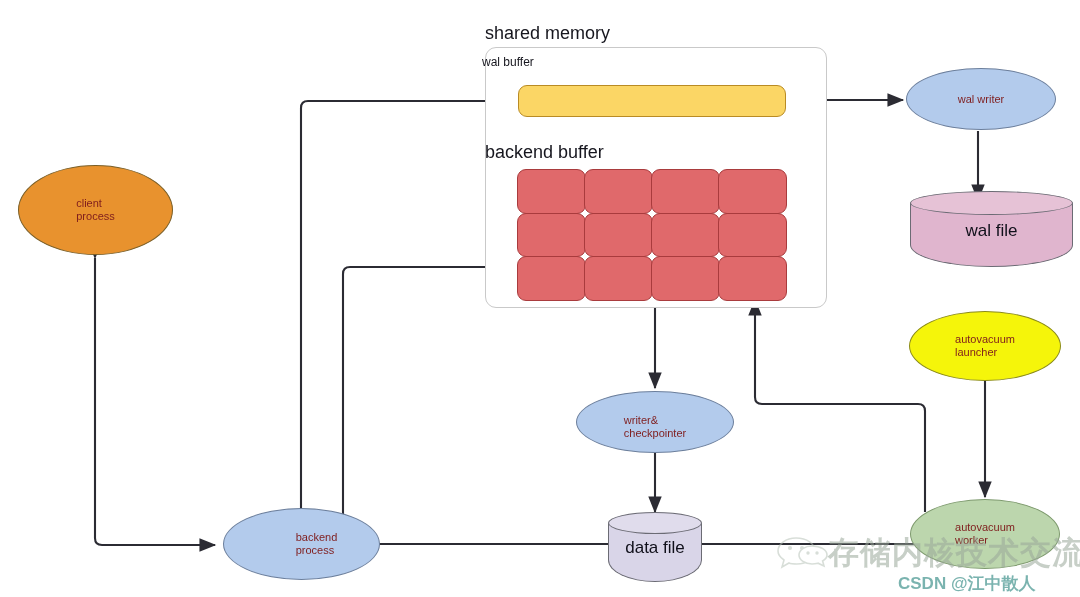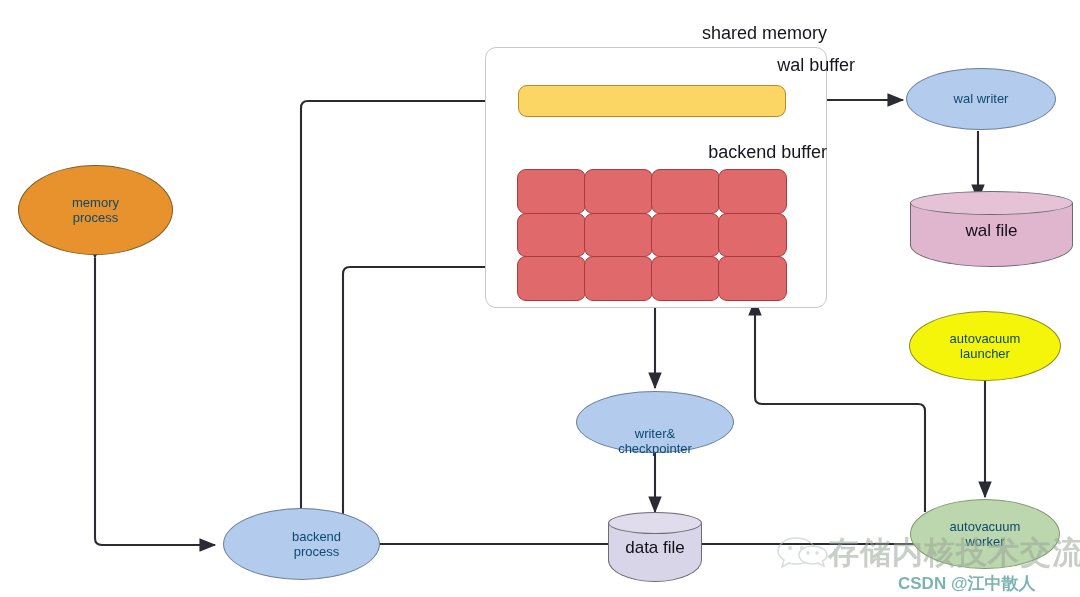--- a/index.html
+++ b/index.html
@@ -20,24 +20,23 @@
     left: 0; top: 0;
     width: 1080px;
     height: 597px;
     pointer-events: none;
   }
   .node-label {
     position: absolute;
     display: flex;
     align-items: center;
     justify-content: center;
-    text-align: center;
     line-height: 1.18;
-    color: #0c4a6e;
-    font-size: 13px;
+    color: #7f1d1d;
+    font-size: 11px;
     white-space: pre-line;
     pointer-events: none;
   }
   
   .ellipse {
     position: absolute;
     border-radius: 50%;
     box-sizing: border-box;
   }
   
@@ -45,21 +44,21 @@
     position: absolute;
     box-sizing: border-box;
     border: 1.4px solid #c9c9c9;
     border-radius: 11px;
     background: #ffffff;
   }
   .sm-title {
     position: absolute;
     font-size: 18px;
     color: #16161e;
-    text-align: right;
+    text-align: left;
   }
   .walbuf {
     position: absolute;
     box-sizing: border-box;
     background: #fbd665;
     border: 1.6px solid #b98b24;
     border-radius: 9px;
   }
   .buf-grid {
     position: absolute;
@@ -162,21 +161,21 @@
       <path d="M 985,380 L 985,497" marker-end="url(#ah)"></path>
 
       <path d="M 95,258 L 95,538 Q 95,545 102,545 L 215,545" marker-start="url(#ah2)" marker-end="url(#ah)"></path>
     </g>
   </svg>
 
   <div class="sm-title" style="left:485px; top:23px; width:342px;">shared memory</div>
 
   <div class="sm-box" style="left:485px; top:47px; width:342px; height:261px;"></div>
 
-  <div class="sm-title" style="left:513px; top:55px; width:342px; font-size:18px;">wal buffer</div>
+  <div class="sm-title" style="left:482px; top:55px; width:342px; font-size:12px;">wal buffer</div>
 
   <div class="walbuf" style="left:518px; top:85px; width:268px; height:32px;"></div>
 
   <div class="sm-title" style="left:485px; top:142px; width:342px; font-size:18px;">backend buffer</div>
 
   <div class="buf-grid" style="left:518px; top:170px; width:268px; height:130px;">
     <div class="buf-cell"></div>
     <div class="buf-cell"></div>
     <div class="buf-cell"></div>
     <div class="buf-cell"></div>
@@ -185,35 +184,35 @@
     <div class="buf-cell"></div>
     <div class="buf-cell"></div>
     <div class="buf-cell"></div>
     <div class="buf-cell"></div>
     <div class="buf-cell"></div>
     <div class="buf-cell"></div>
   </div>
 
   <div class="ellipse" style="left:18px; top:165px; width:155px; height:90px;
               background:#e8922e; border:1.5px solid #7a5f28;"></div>
-  <div class="node-label" style="left:18px; top:165px; width:155px; height:90px;">memory
+  <div class="node-label" style="left:18px; top:165px; width:155px; height:90px;">client
 process</div>
 
   <div class="ellipse" style="left:223px; top:508px; width:157px; height:72px;
               background:#b3cbec; border:1.5px solid #6c7f9c;"></div>
   <div class="node-label" style="left:238px; top:508px; width:157px; height:72px;">backend
 process</div>
 
   <div class="ellipse" style="left:906px; top:68px; width:150px; height:62px;
               background:#b3cbec; border:1.5px solid #6c7f9c;"></div>
   <div class="node-label" style="left:906px; top:68px; width:150px; height:62px;">wal writer</div>
 
   <div class="ellipse" style="left:576px; top:391px; width:158px; height:62px;
               background:#b3cbec; border:1.5px solid #6c7f9c;"></div>
-  <div class="node-label" style="left:576px; top:410px; width:158px; height:62px;">writer&amp;
+  <div class="node-label" style="left:576px; top:396px; width:158px; height:62px;">writer&amp;
 checkpointer</div>
 
   <div class="ellipse" style="left:909px; top:311px; width:152px; height:70px;
               background:#f5f50a; border:1.5px solid #8a8a1c;"></div>
   <div class="node-label" style="left:909px; top:311px; width:152px; height:70px;">autovacuum
 launcher</div>
 
   <div class="ellipse" style="left:910px; top:499px; width:150px; height:70px;
               background:#bcd6ad; border:1.5px solid #7e9a6e;"></div>
   <div class="node-label" style="left:910px; top:499px; width:150px; height:70px;">autovacuum

